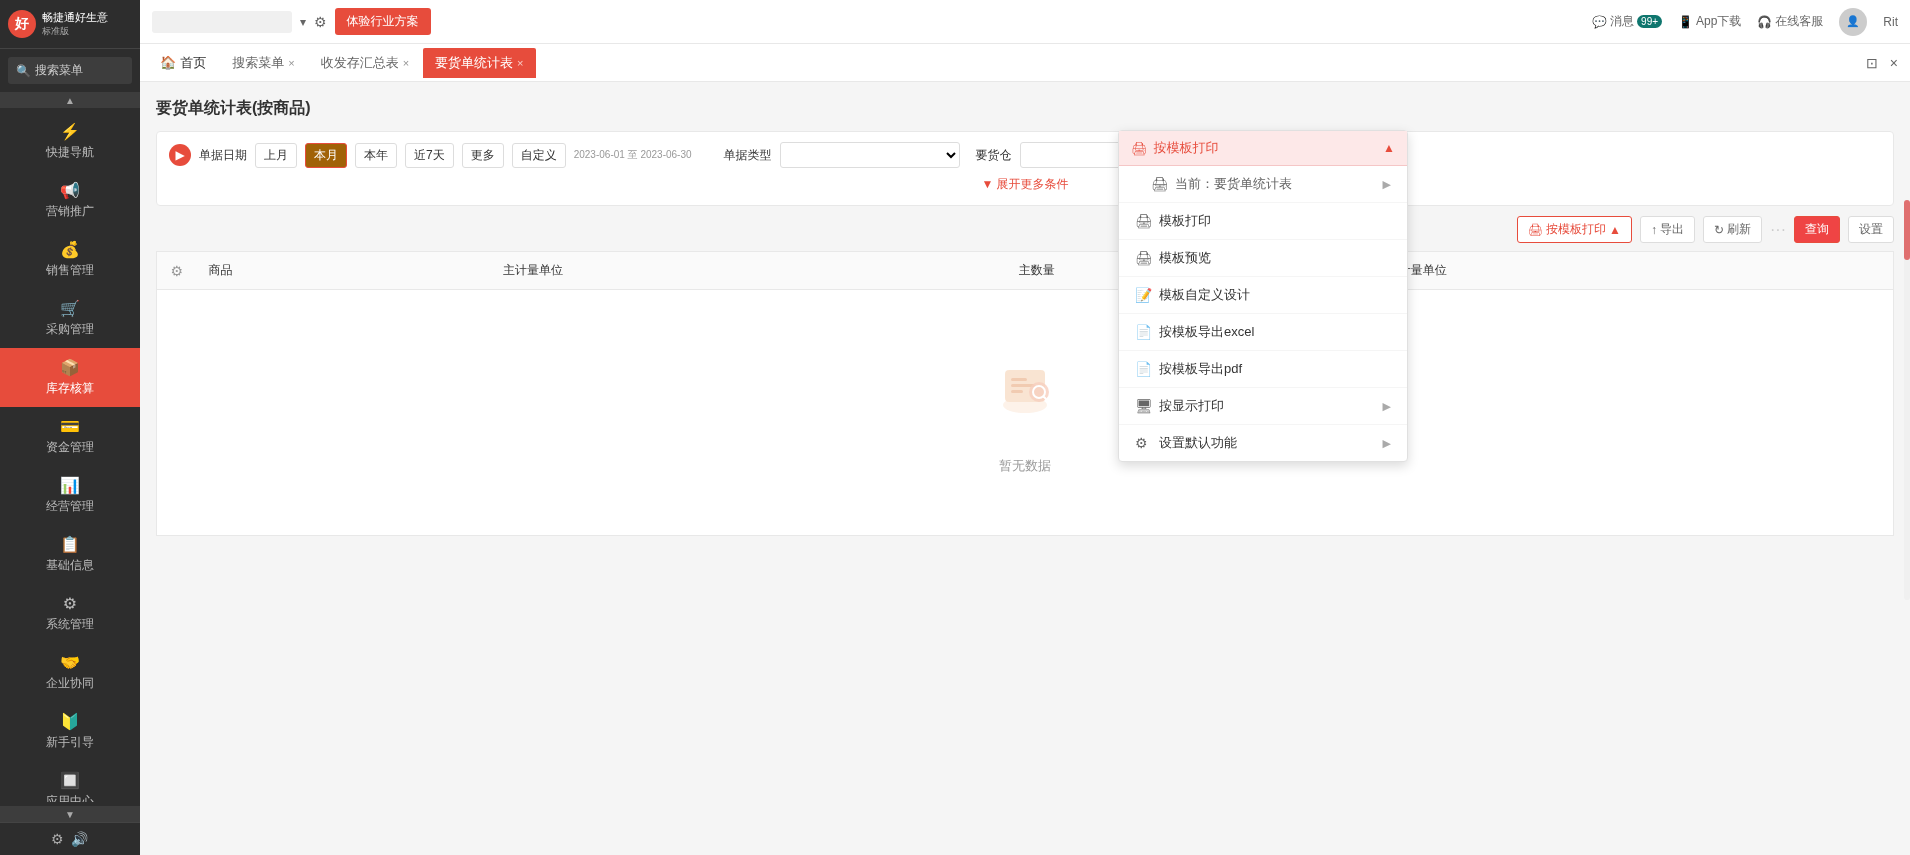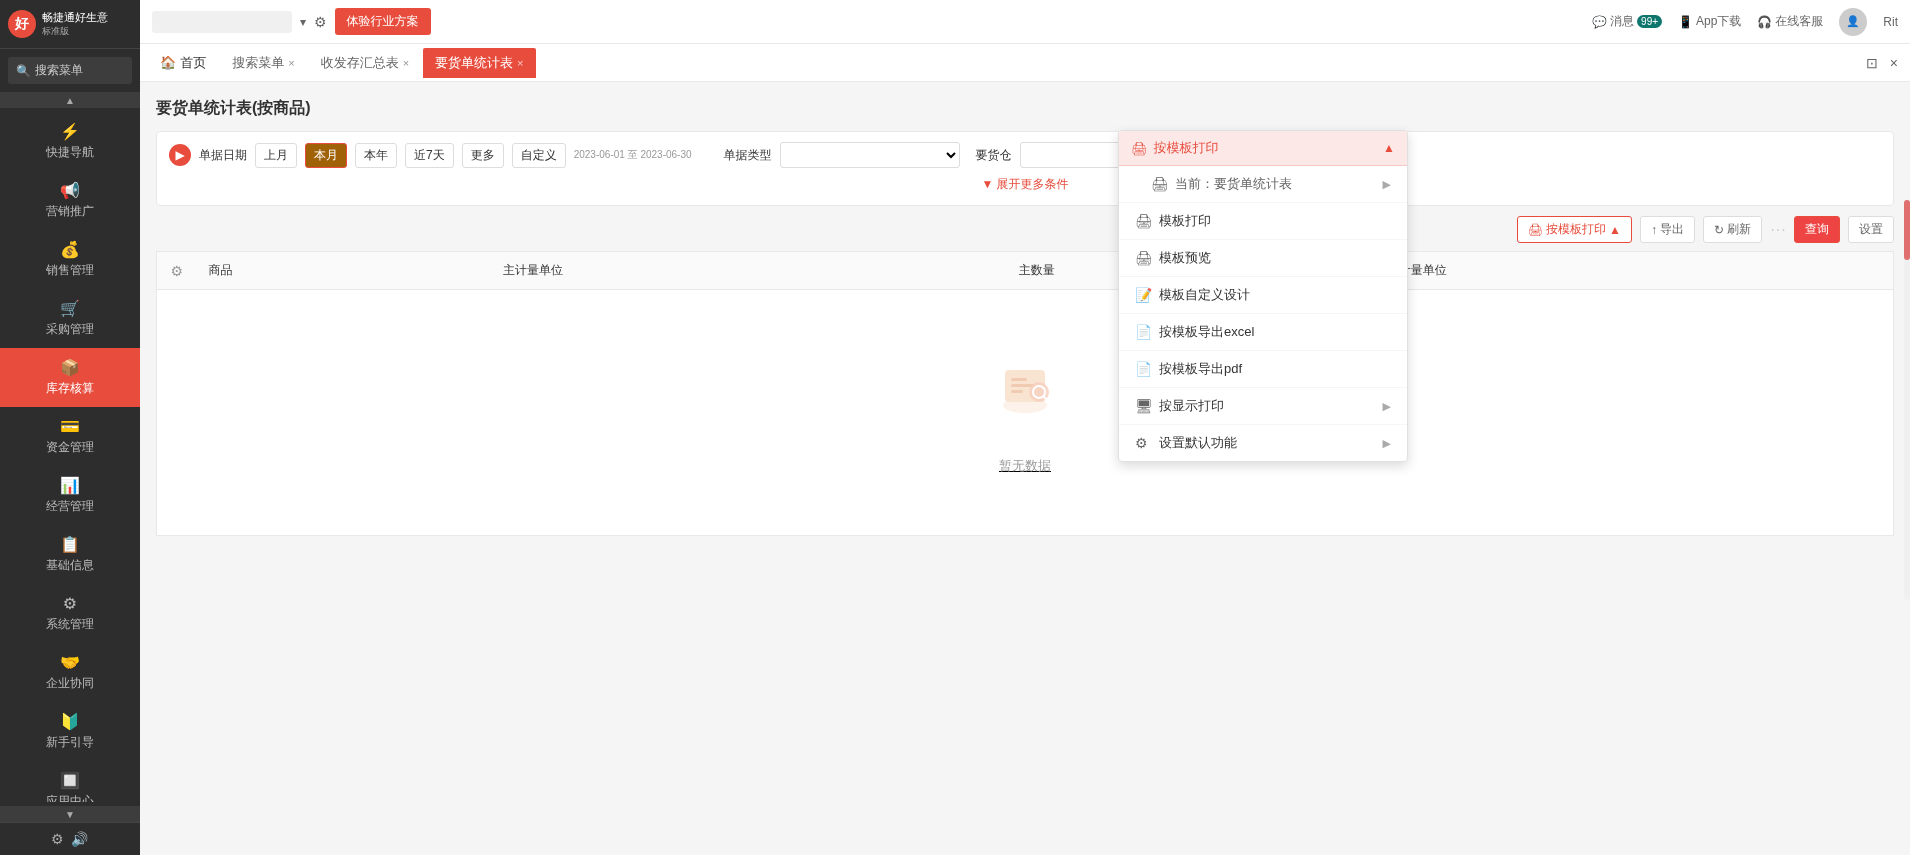--- a/index.html
+++ b/index.html
@@ -344,21 +344,20 @@
     }
     .col-settings { font-size: 14px; color: #999; cursor: pointer; }
 
     
     .empty-state {
       display: flex;
       flex-direction: column;
       align-items: center;
       justify-content: center;
       padding: 60px 0;
-      text-decoration: underline;
     }
     .empty-icon {
       font-size: 64px;
       margin-bottom: 12px;
       opacity: 0.5;
     }
     .empty-text { font-size: 13px; color: #999; }
 
     
     .dropdown-overlay {

